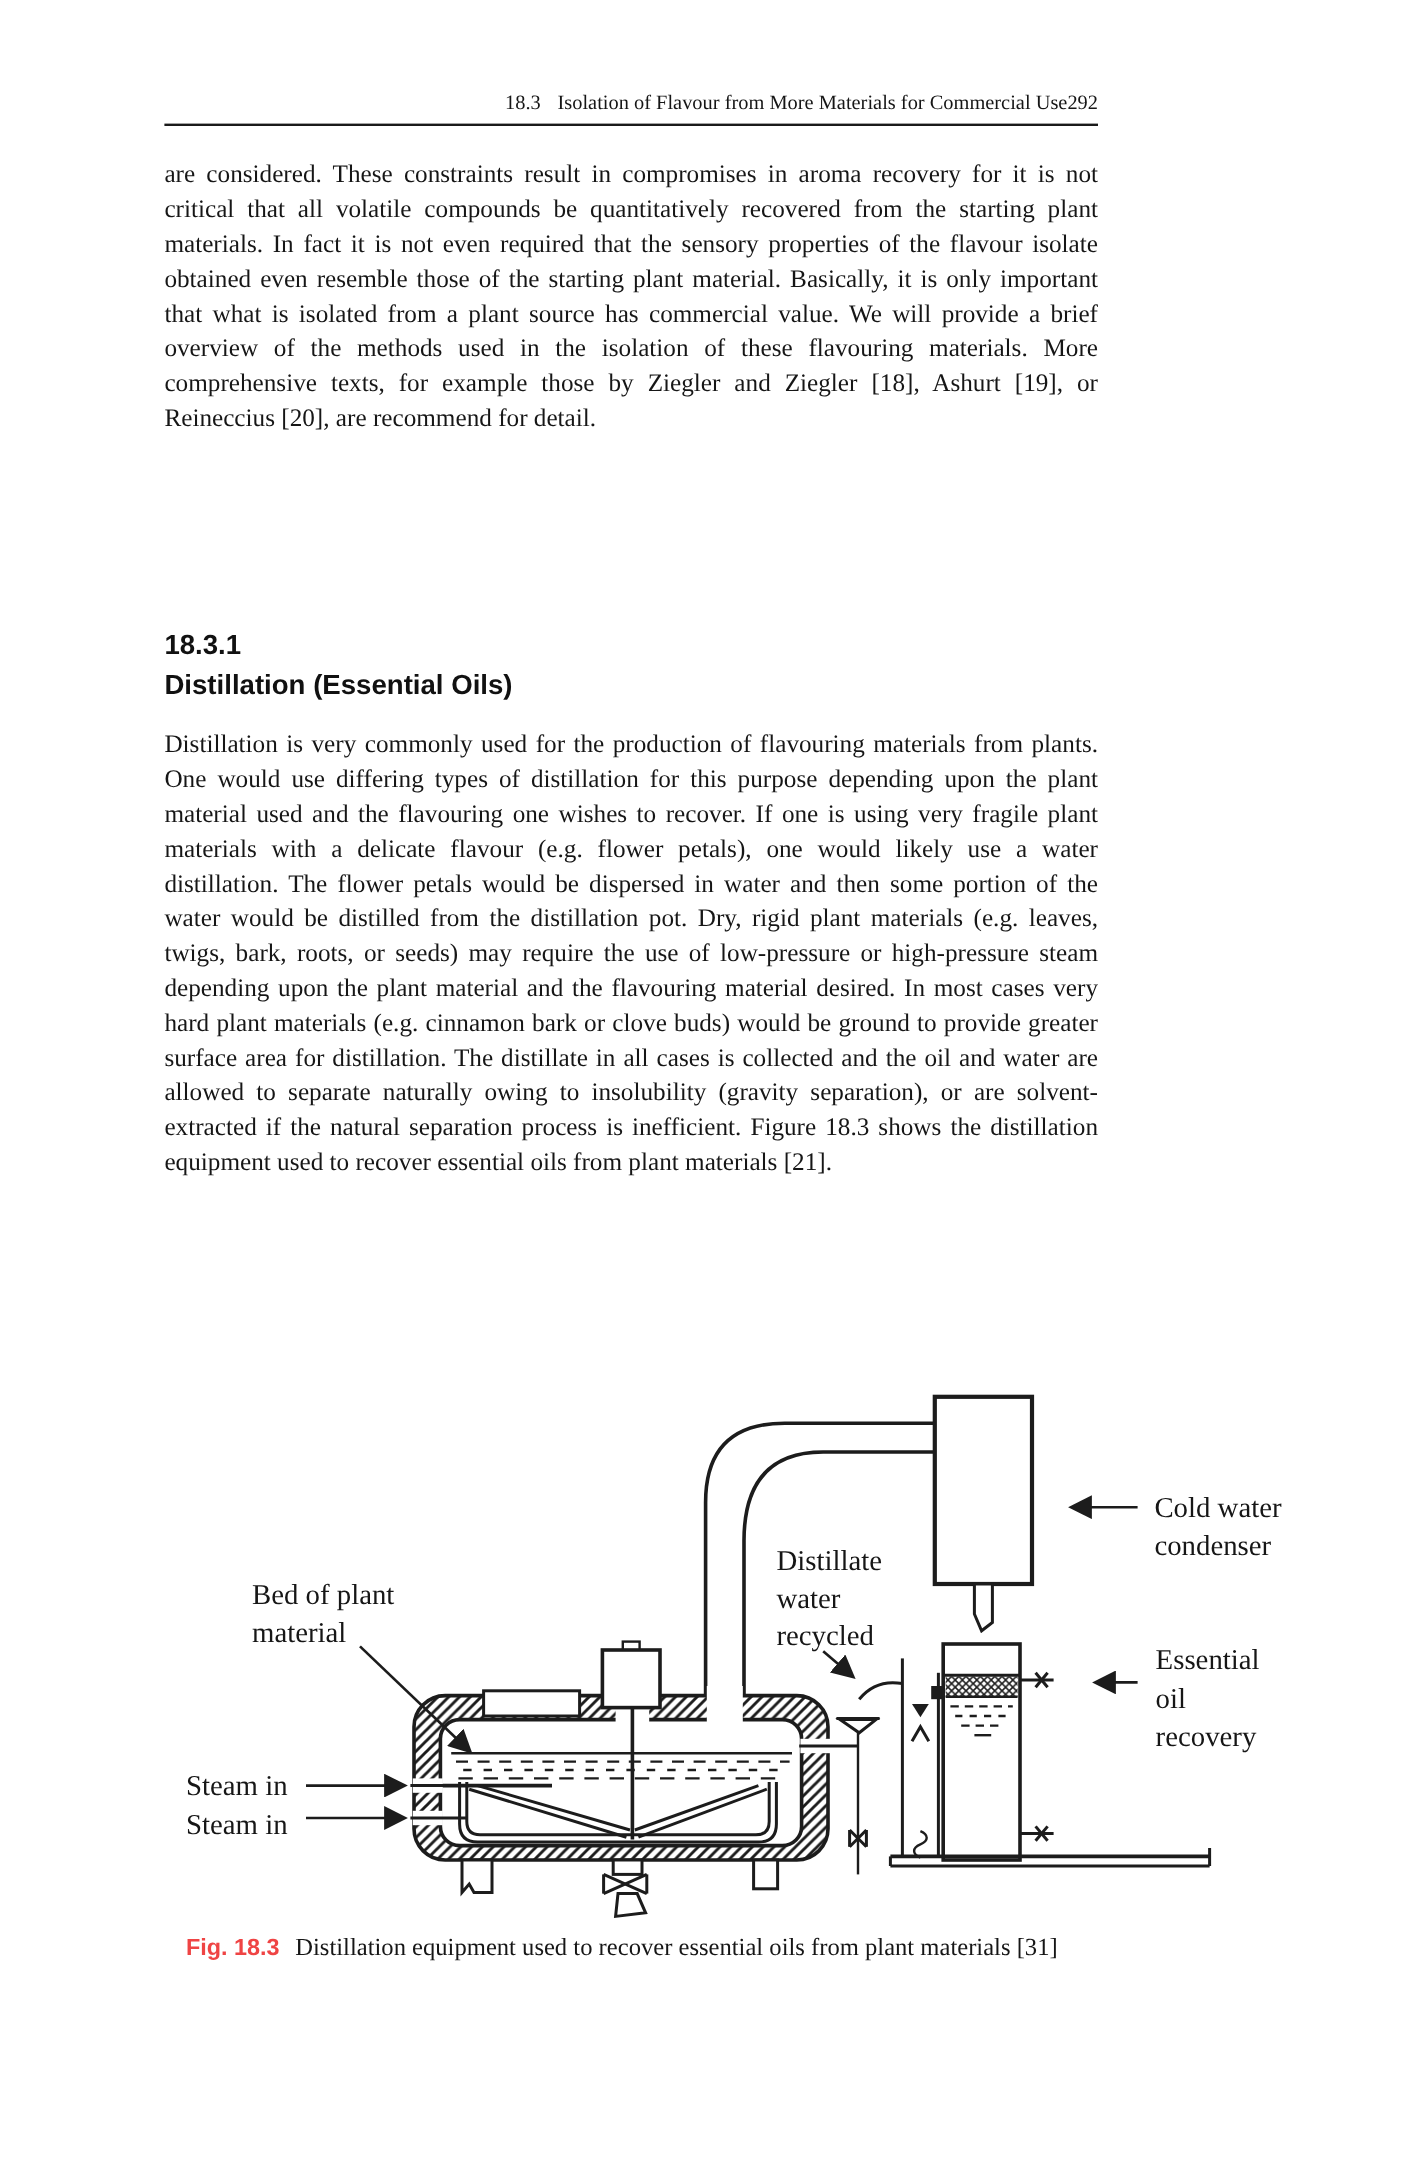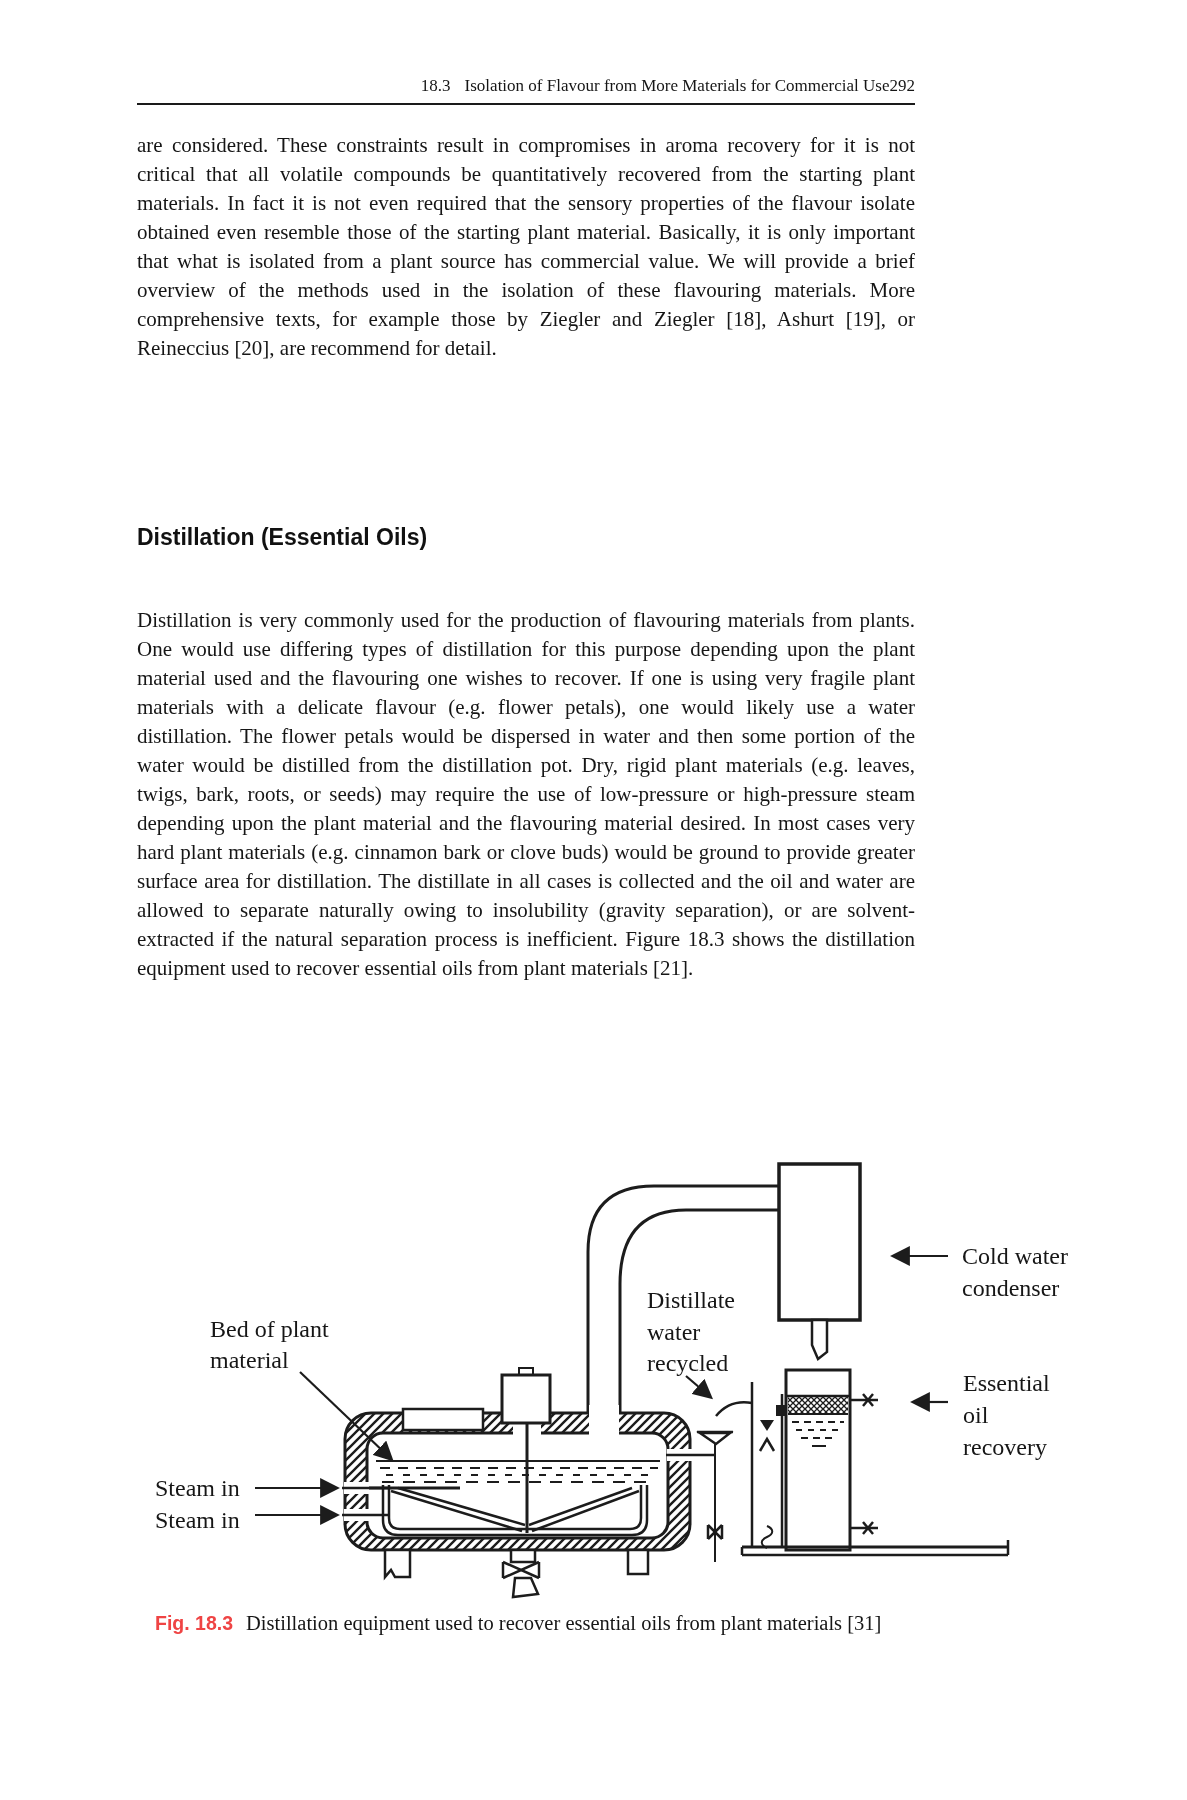--- a/index.html
+++ b/index.html
@@ -31,20 +31,21 @@
   <span class="left">
     <span class="num">18.3</span>
     <span>Isolation of Flavour from More Materials for Commercial Use</span>
   </span>
   <span>292</span>
 </div>
 
 <div id="par1" class="body-par">are considered. These constraints result in compromises in aroma recovery for it is not critical that all volatile compounds be quantitatively recovered from the starting plant materials. In fact it is not even required that the sensory properties of the flavour isolate obtained even resemble those of the starting plant material. Basically, it is only important that what is isolated from a plant source has commercial value. We will provide a brief overview of the methods used in the isolation of these flavouring materials. More comprehensive texts, for example those by Ziegler and Ziegler [18], Ashurt [19], or Reineccius [20], are recommend for detail.</div>
 
 <div class="section-heading">
+  <div>18.3.1</div>
   <div>Distillation (Essential Oils)</div>
 </div>
 
 <div id="par2" class="body-par">Distillation is very commonly used for the production of flavouring materials from plants. One would use differing types of distillation for this purpose depending upon the plant material used and the flavouring one wishes to recover. If one is using very fragile plant materials with a delicate flavour (e.g. flower petals), one would likely use a water distillation. The flower petals would be dispersed in water and then some portion of the water would be distilled from the distillation pot. Dry, rigid plant materials (e.g. leaves, twigs, bark, roots, or seeds) may require the use of low-pressure or high-pressure steam depending upon the plant material and the flavouring material desired. In most cases very hard plant materials (e.g. cinnamon bark or clove buds) would be ground to provide greater surface area for distillation. The distillate in all cases is collected and the oil and water are allowed to separate naturally owing to insolubility (gravity separation), or are solvent-extracted if the natural separation process is inefficient. Figure 18.3 shows the distillation equipment used to recover essential oils from plant materials [21].</div>
 
 <div class="figure-wrap">
 <svg width="940" height="500" viewBox="0 0 940 500">
   <defs>
     <pattern id="hatch" patternUnits="userSpaceOnUse" width="9" height="9">
       <path d="M-2,2 l4,-4 M0,9 l9,-9 M7,11 l4,-4" stroke="#1c1c1c" stroke-width="2.4"></path>

